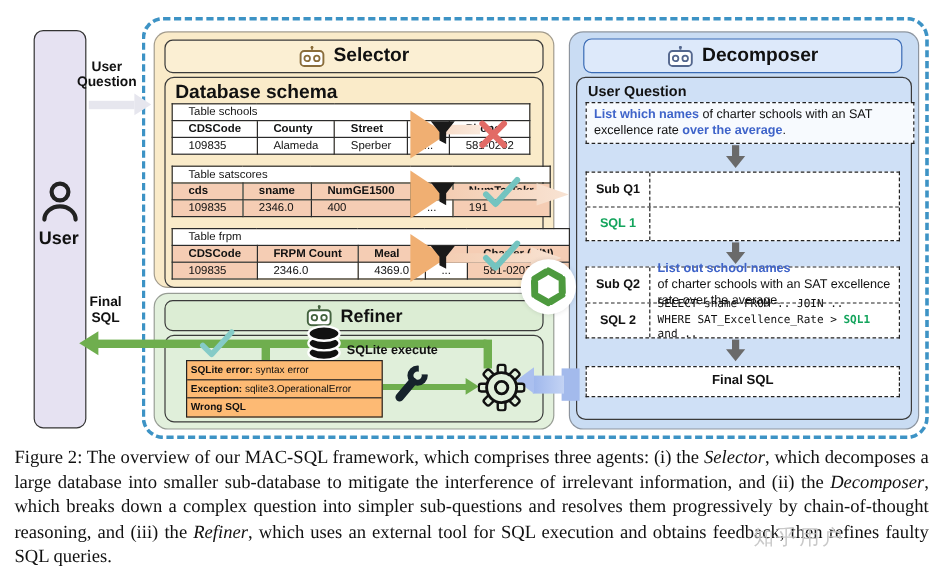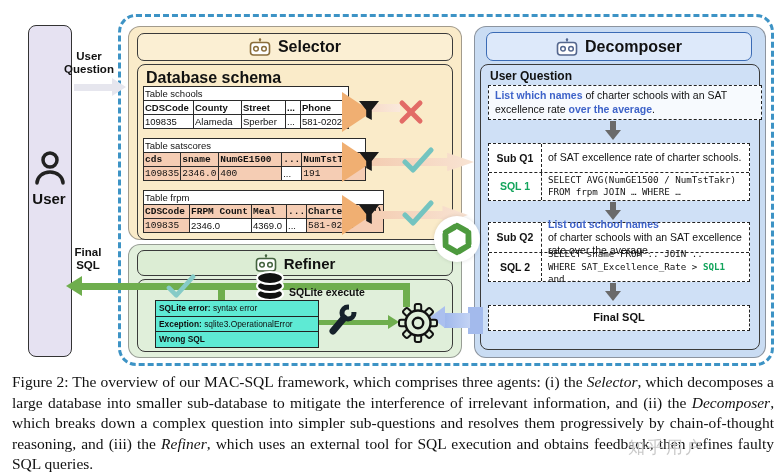--- a/index.html
+++ b/index.html
@@ -22,42 +22,42 @@
   #refiner-panel{left:128px;top:244px;width:332px;height:112px;background:#E2F0DC;}
   #decomposer-panel{left:474px;top:26px;width:290px;height:330px;background:#C9DCF3;}
   .band{display:flex;align-items:center;justify-content:center;gap:7px;font-weight:bold;font-size:16px;z-index:3;border-radius:7px;}
   #selector-band{left:137px;top:33px;width:314px;height:26px;background:#FBEFD3;border:1.5px solid #3a3a3a;}
   #refiner-band{left:137px;top:250px;width:314px;height:24px;background:#DCEDD4;border:1.5px solid #3a3a3a;font-size:15px;}
   #decomposer-band{left:486px;top:32px;width:264px;height:27px;background:#DDE9FA;border:1.5px solid #3A6BB5;}
   
   #schema-box{left:137px;top:64px;width:314px;height:174px;background:#FAEBC9;border:1.5px solid #3a3a3a;border-radius:8px;z-index:3;}
   #schema-title{left:8px;top:4px;font-weight:bold;font-size:16px;position:absolute;}
   table.schema{border-collapse:collapse;position:absolute;font-size:9.5px;table-layout:fixed;}
-  table.schema td{border:1px solid #2b2b2b;background:#fff;padding:1px 1px;white-space:nowrap;overflow:hidden;}
+  table.schema td{border:1px solid #2b2b2b;background:#fff;padding:1px 13px;white-space:nowrap;overflow:hidden;}
   table.schema td.hd{font-weight:bold;margin-left:32px;}
   table.schema td.ttl{font-weight:normal;}
-  table.schema td.hl{background:#F5CDB4;font-family:Liberation Mono, monospace;}
+  table.schema td.hl{background:#F5CDB4;}
   #table-schools{left:5px;top:21px;}
   #table-satscores{left:5px;top:73px;}
   #table-frpm{left:5px;top:125px;}
   
   .ftri{width:0;height:0;border-top:20px solid transparent;border-bottom:20px solid transparent;border-left:30px solid #F0AF72;z-index:4;}
   .trail{height:22px;background:linear-gradient(90deg,#F3C9AC,#F8E3D3);clip-path:polygon(0 32%,78% 32%,78% 8%,100% 50%,78% 92%,78% 68%,0 68%);z-index:4;}
   .icon{z-index:5;}
   
   #refiner-inner{left:137px;top:279px;width:314px;height:71px;background:#E0EFDA;border:1.5px solid #3a3a3a;border-radius:8px;z-index:3;}
   .green{background:#6FAE4E;}
   #gline-h{left:80px;top:283px;width:330px;height:7px;z-index:5;}
   #gline-v{left:403px;top:283px;width:7px;height:24px;z-index:5;border-top-right-radius:6px;}
   #gline-head{left:66px;top:276px;width:0;height:0;border-top:10px solid transparent;border-bottom:10px solid transparent;border-right:16px solid #6FAE4E;z-index:5;}
   #gbranch-shaft{left:218px;top:290px;width:7px;height:11px;z-index:5;}
   #gbranch-head{left:212px;top:300px;width:0;height:0;border-left:9px solid transparent;border-right:9px solid transparent;border-top:10px solid #6FAE4E;z-index:5;}
   #gthin-shaft{left:316px;top:320px;width:74px;height:5px;z-index:5;}
   #gthin-head{left:388px;top:315px;width:0;height:0;border-top:7px solid transparent;border-bottom:7px solid transparent;border-left:11px solid #6FAE4E;z-index:5;}
-  #error-box{left:155px;top:300px;width:162px;height:46px;background:#5eead4;border:1.5px solid #222;z-index:6;font-size:8.4px;line-height:14px;}
+  #error-box{left:155px;top:300px;width:162px;height:46px;background:#fdba74;border:1.5px solid #222;z-index:6;font-size:8.4px;line-height:14px;}
   #error-box .erow{padding:0 3px;white-space:nowrap;overflow:hidden;height:14.6px;}
   #error-box .erow + .erow{border-top:1px solid #222;}
   #sqlite-execute-label{left:289px;top:286px;font-weight:bold;font-size:10.5px;z-index:6;}
   
   #blue-square{left:468px;top:307px;width:15px;height:27px;background:#A3BAEC;z-index:5;}
   #blue-shaft{left:444px;top:313px;width:26px;height:15px;background:linear-gradient(90deg,#9FB7EC,#C3D3F4);z-index:5;}
   #blue-head{left:430px;top:306px;width:0;height:0;border-top:11px solid transparent;border-bottom:11px solid transparent;border-right:15px solid #ABC0EF;z-index:5;}
   
   #decomposer-inner{left:480px;top:64px;width:278px;height:284px;background:#CFE0F6;border:1.5px solid #3a3a3a;border-radius:8px;z-index:3;}
   #uq-title{left:490px;top:69px;font-weight:bold;font-size:12px;z-index:4;}
@@ -322,29 +322,24 @@
 <div class="abs" id="uq-title">User Question</div>
 <div class="abs" id="q-box"><span class="hl-blue">List which names</span><span> of charter schools with an SAT excellence rate </span><span class="hl-blue">over the average</span><span>.</span></div>
 
 <div class="abs gda-shaft" style="left:610px;top:121px;height:10px;"></div>
 <div class="abs gda-head" style="left:605px;top:130px;"></div>
 
 <div class="abs subq" id="subq1">
   <div class="subq-row">
     <div class="subq-label">Sub Q1</div>
     <div class="subq-text">
-        <span> of SAT excellence rate of charter schools.</span>
       </div>
   </div>
   <div class="subq-row">
     <div class="subq-label" id="sql1-label">SQL 1</div>
-    <div class="subq-text mono">
-      <div><span>SELECT AVG(NumGE1500 / NumTstTakr)</span></div>
-      <div><span>FROM frpm JOIN … WHERE …</span></div>
-    </div>
   </div>
 </div>
 
 <div class="abs gda-shaft" style="left:610px;top:202px;height:9px;"></div>
 <div class="abs gda-head" style="left:605px;top:210px;"></div>
 
 <div class="abs subq" id="subq2">
   <div class="subq-row">
     <div class="subq-label">Sub Q2</div>
     <div class="subq-text">

